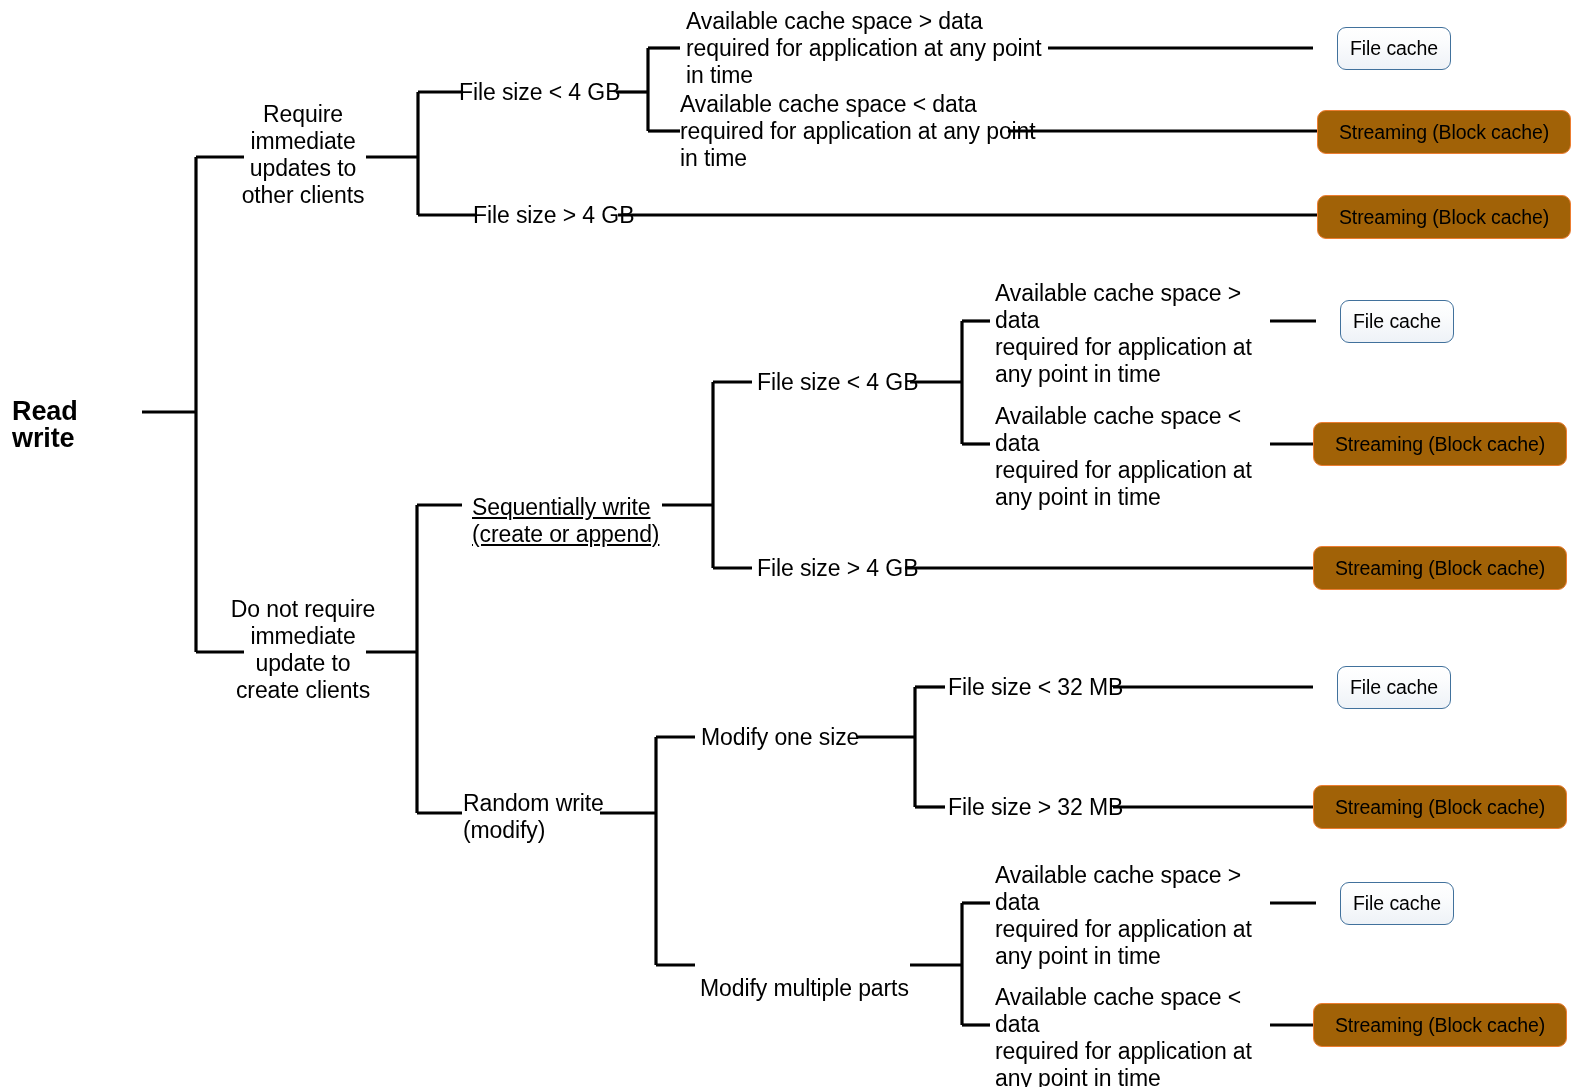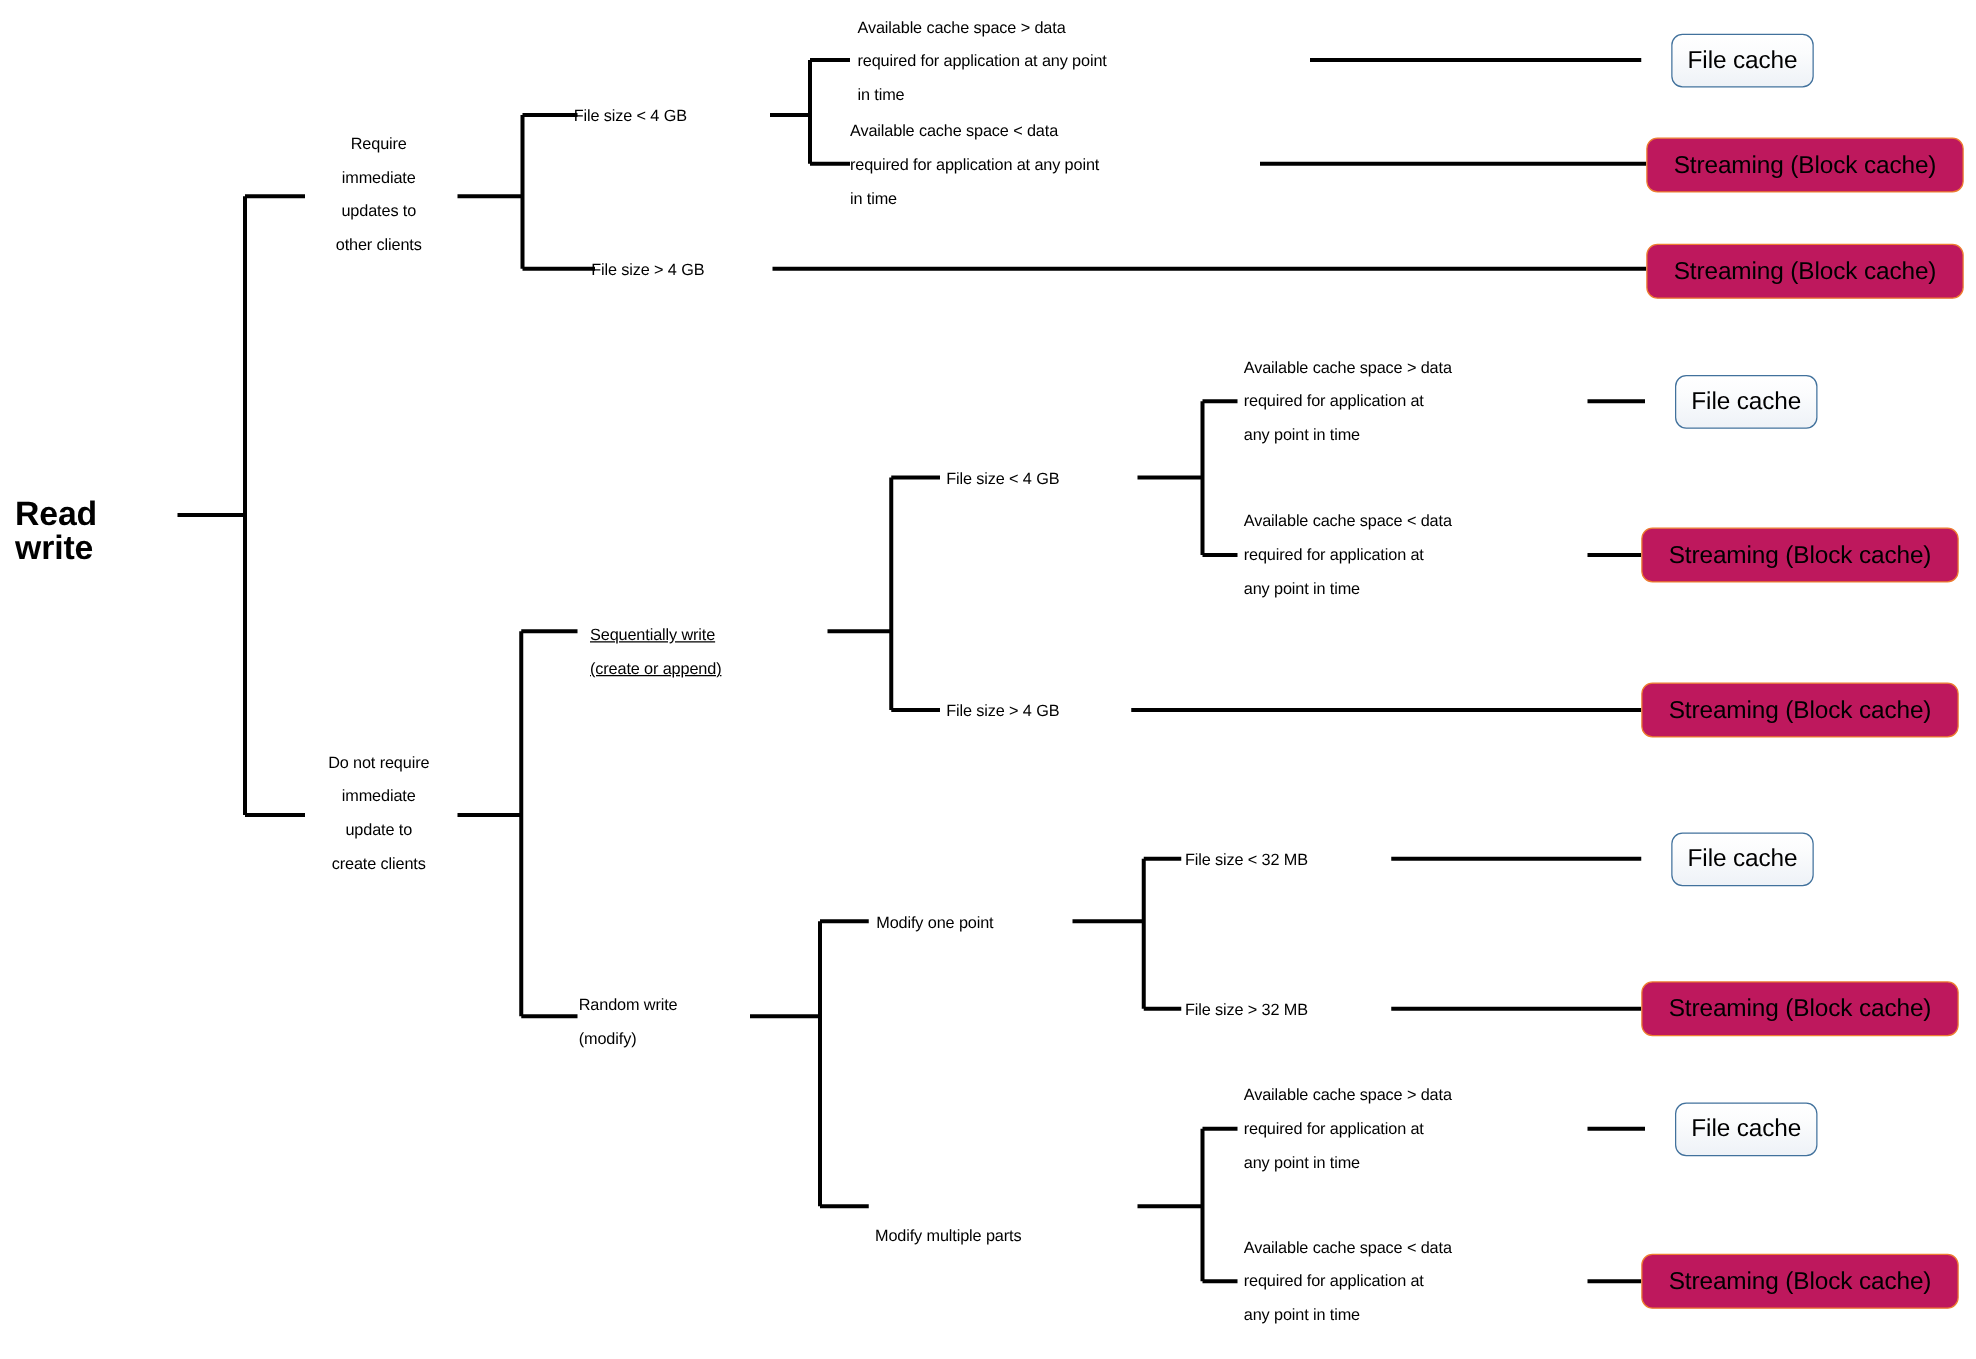--- a/index.html
+++ b/index.html
@@ -20,21 +20,21 @@
     position: absolute;
     left: 0;
     top: 0;
     width: 1581px;
     height: 1087px;
     pointer-events: none;
   }
   .node-label {
     position: absolute;
     font-family: "Liberation Sans", sans-serif;
-    font-size: 13px;
+    font-size: 23px;
     line-height: 27px;
     color: #000000;
     white-space: pre-line;
     letter-spacing: -0.1px;
   }
   .node-label.center { text-align: center; }
   .node-label.left   { text-align: left; }
   .node-label.root {
     font-weight: bold;
     font-size: 27px;
@@ -53,21 +53,21 @@
     white-space: nowrap;
     letter-spacing: -0.1px;
   }
   .leaf-box.file-cache {
     border: 1.6px solid #41719C;
     background: linear-gradient(180deg, #ffffff 0%, #fbfcfd 35%, #eef2f7 100%);
     margin-left: 24px;
   }
   .leaf-box.streaming {
     border: 1.8px solid #ED7D31;
-    background: #be185d;
+    background: #a16207;
   }
 </style>
 </head>
 <body>
 
 <div id="canvas">
 
   <svg id="wires" viewBox="0 0 1581 1087" width="1581" height="1087" xmlns="http://www.w3.org/2000/svg">
     <g stroke="#000000" stroke-width="3.2" fill="none" stroke-linecap="butt">
 
@@ -172,21 +172,21 @@
   <div class="node-label left" style="left:757px; top:555px; width:170px;">File size &gt; 4 GB</div>
 
   <div class="node-label left" style="left:995px; top:280px; width:290px;">Available cache space &gt; data
 required for application at
 any point in time</div>
 
   <div class="node-label left" style="left:995px; top:403px; width:290px;">Available cache space &lt; data
 required for application at
 any point in time</div>
 
-  <div class="node-label left" style="left:701px; top:724px; width:180px;">Modify one point</div>
+  <div class="node-label left" style="left:701px; top:724px; width:180px;">Modify one size</div>
 
   <div class="node-label left" style="left:700px; top:952px; width:220px;margin-top:23px;">Modify multiple parts</div>
 
   <div class="node-label left" style="left:948px; top:674px; width:180px;">File size &lt; 32 MB</div>
 
   <div class="node-label left" style="left:948px; top:794px; width:180px;">File size &gt; 32 MB</div>
 
   <div class="node-label left" style="left:995px; top:862px; width:290px;">Available cache space &gt; data
 required for application at
 any point in time</div>

